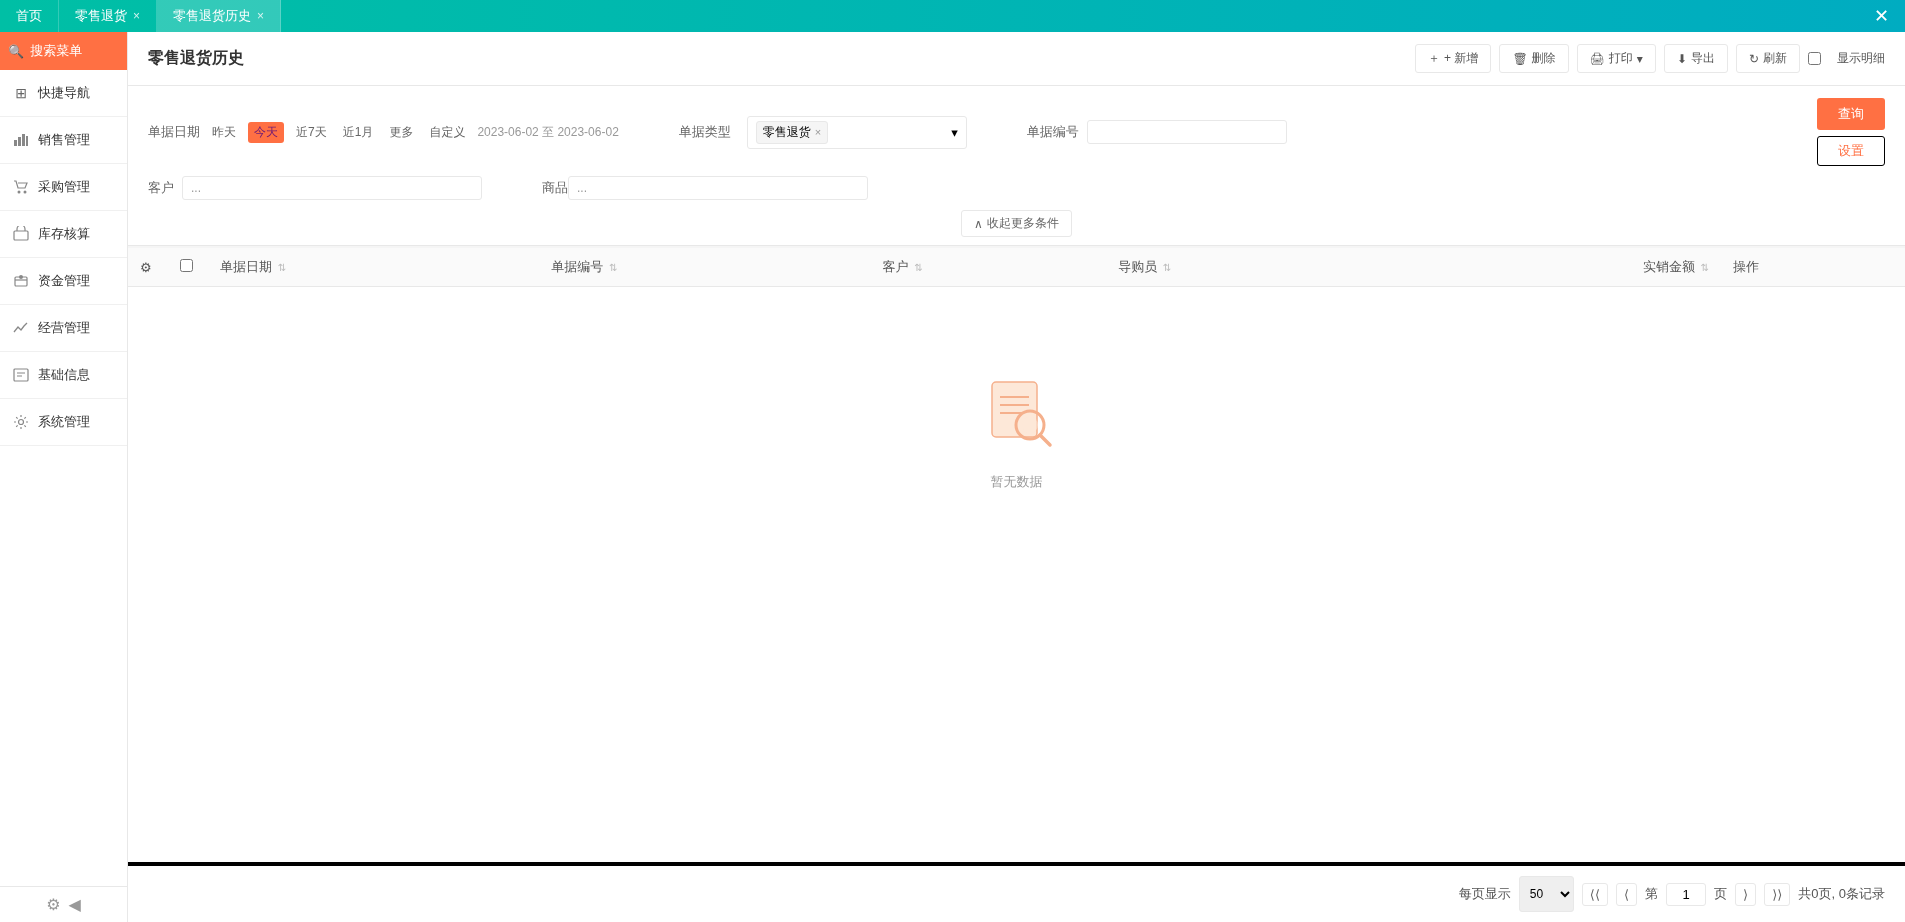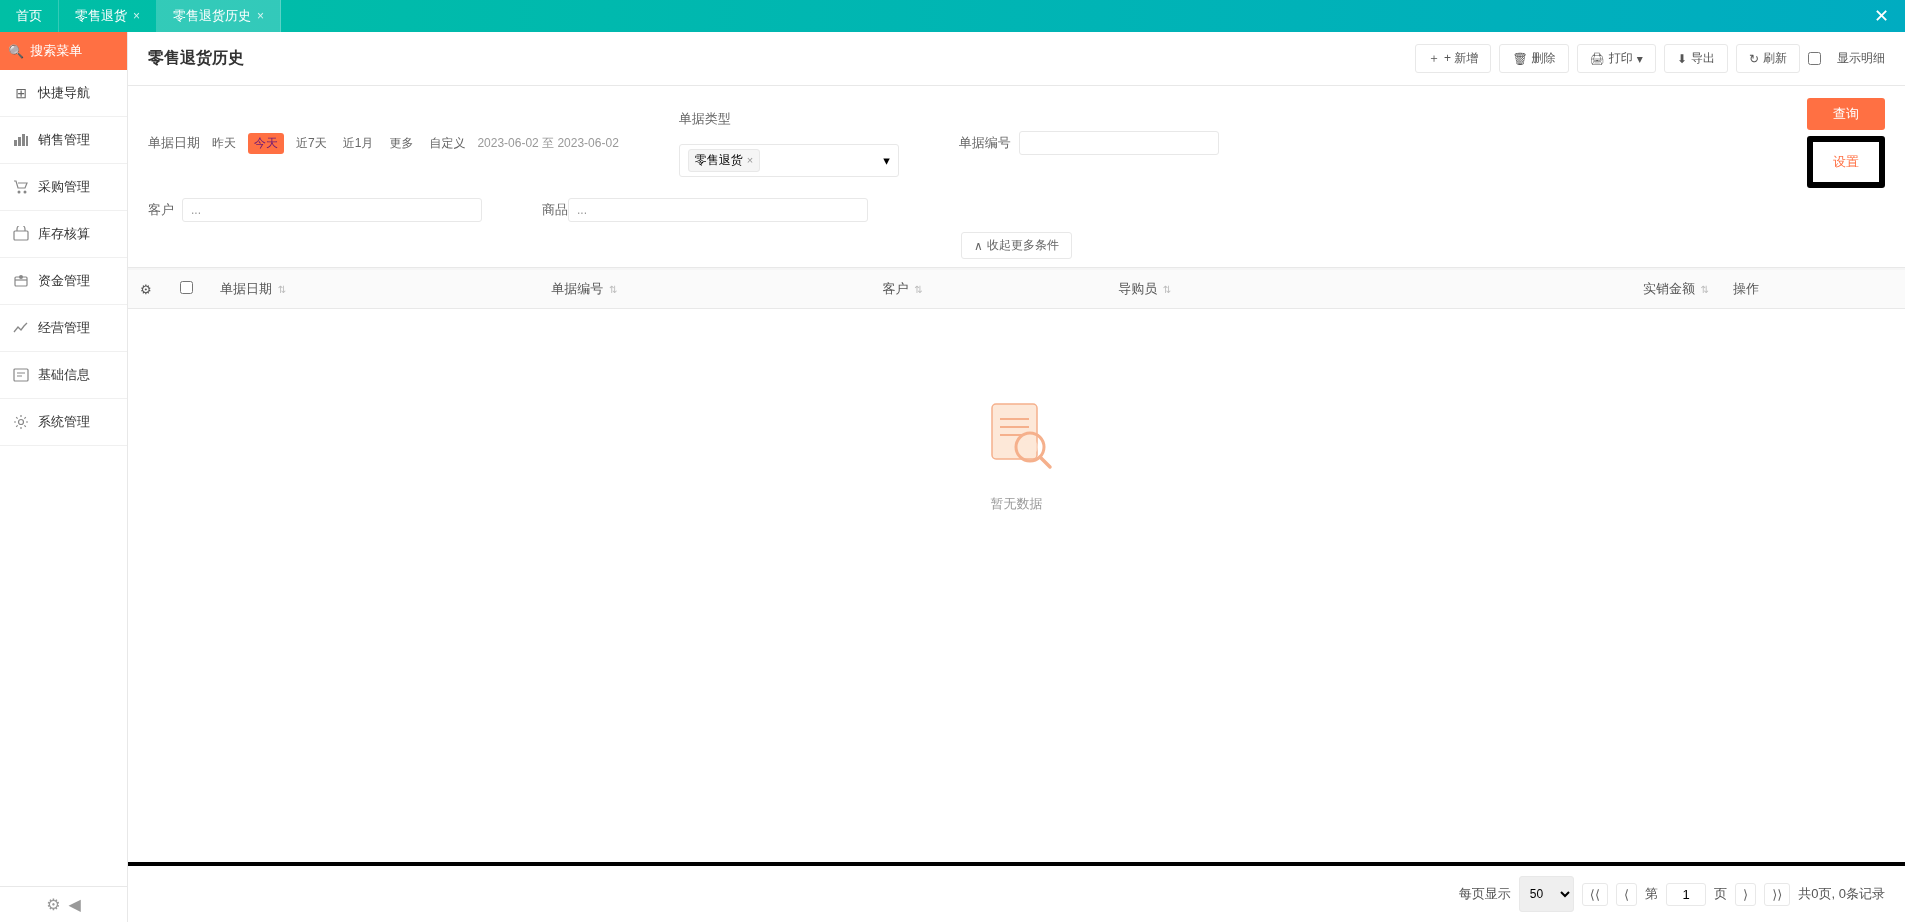--- a/index.html
+++ b/index.html
@@ -339,23 +339,23 @@
       color: white;
       border: none;
       border-radius: 3px;
       padding: 7px 20px;
       cursor: pointer;
       font-size: 13px;
     }
     .btn-settings {
       background: white;
       color: #ff7043;
-      border: 6px solid #000000;
-      border-radius: 3px;
-      padding: 11px 20px;
+      border: 1px solid #000000;
+      border-radius: 3px;
+      padding: 5px 20px;
       cursor: pointer;
       font-size: 13px;
     }
     .query-settings {
       display: flex;
       flex-direction: column;
       gap: 6px;
     }
   </style>
 </head>
@@ -505,21 +505,21 @@
             <span class="date-opt">昨天</span>
             <span class="date-opt active">今天</span>
             <span class="date-opt">近7天</span>
             <span class="date-opt">近1月</span>
             <span class="date-opt">更多</span>
             <span class="date-opt">自定义</span>
           </div>
           <span class="date-range">2023-06-02 至 2023-06-02</span>
         </div>
 
-        <div style="display:flex;align-items:flex-start;gap:16px;margin-left:40px;flex-direction:column;">
+        <div style="display:flex;align-items:center;gap:16px;margin-left:40px;">
           <span class="filter-label">单据类型</span>
           <div class="filter-type-select" style="min-width:220px;">
             <div class="filter-tag">
               <span>零售退货</span>
               <span class="filter-tag-close">×</span>
             </div>
             <span style="flex:1;"></span>
             <span>▾</span>
           </div>
         </div>

